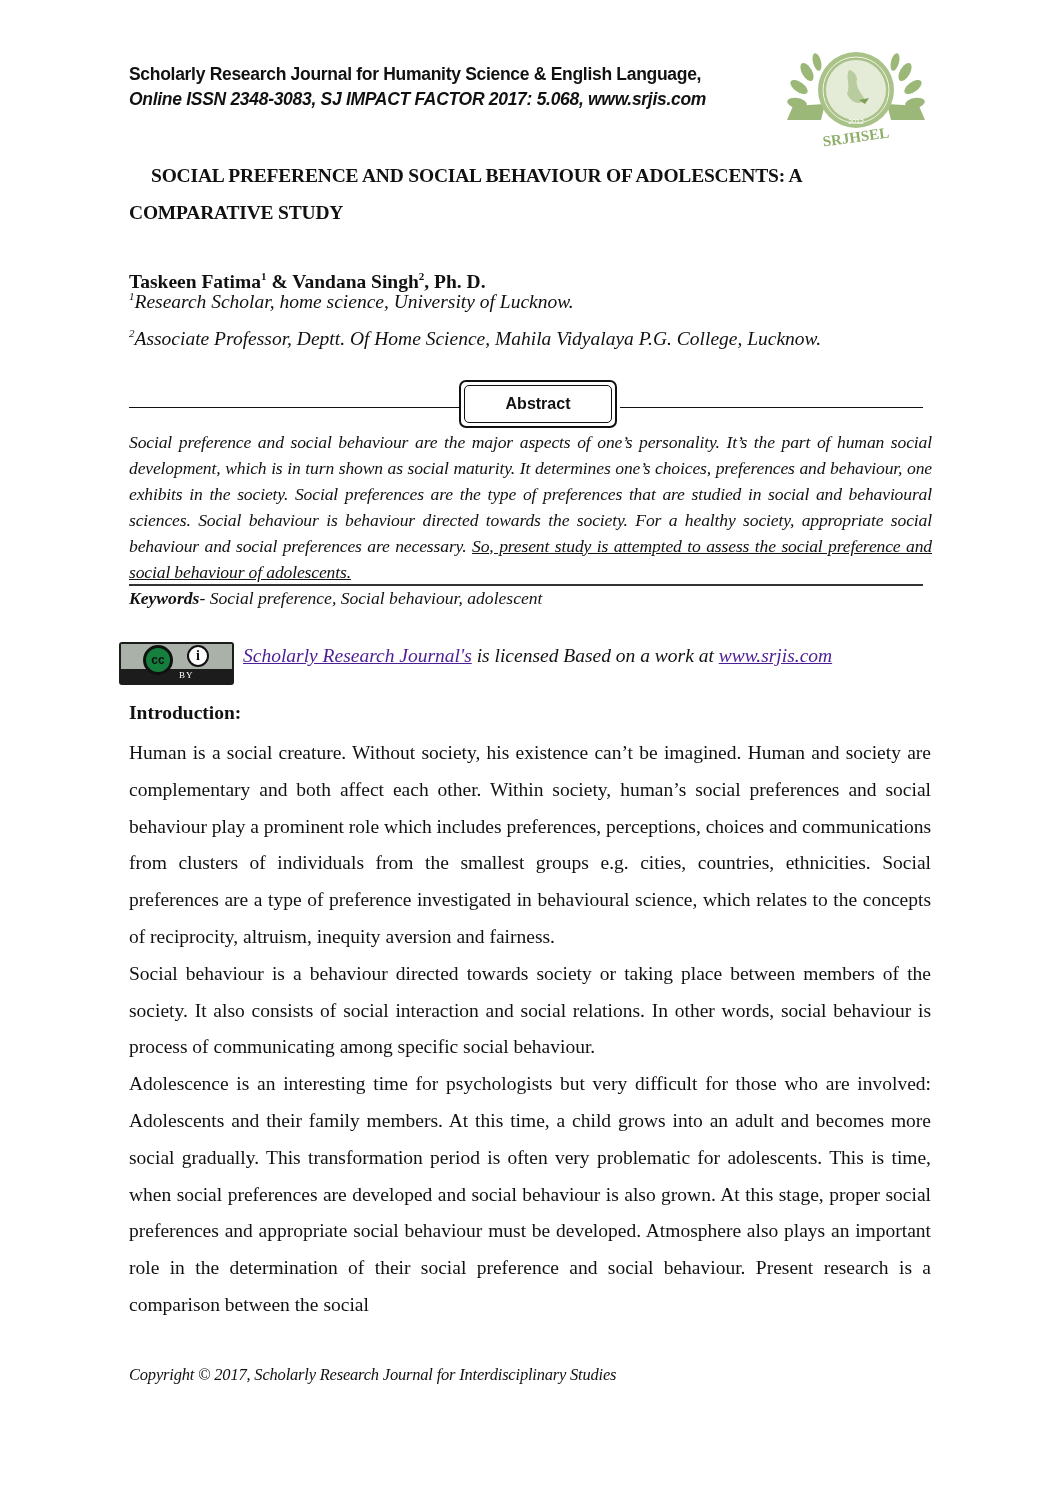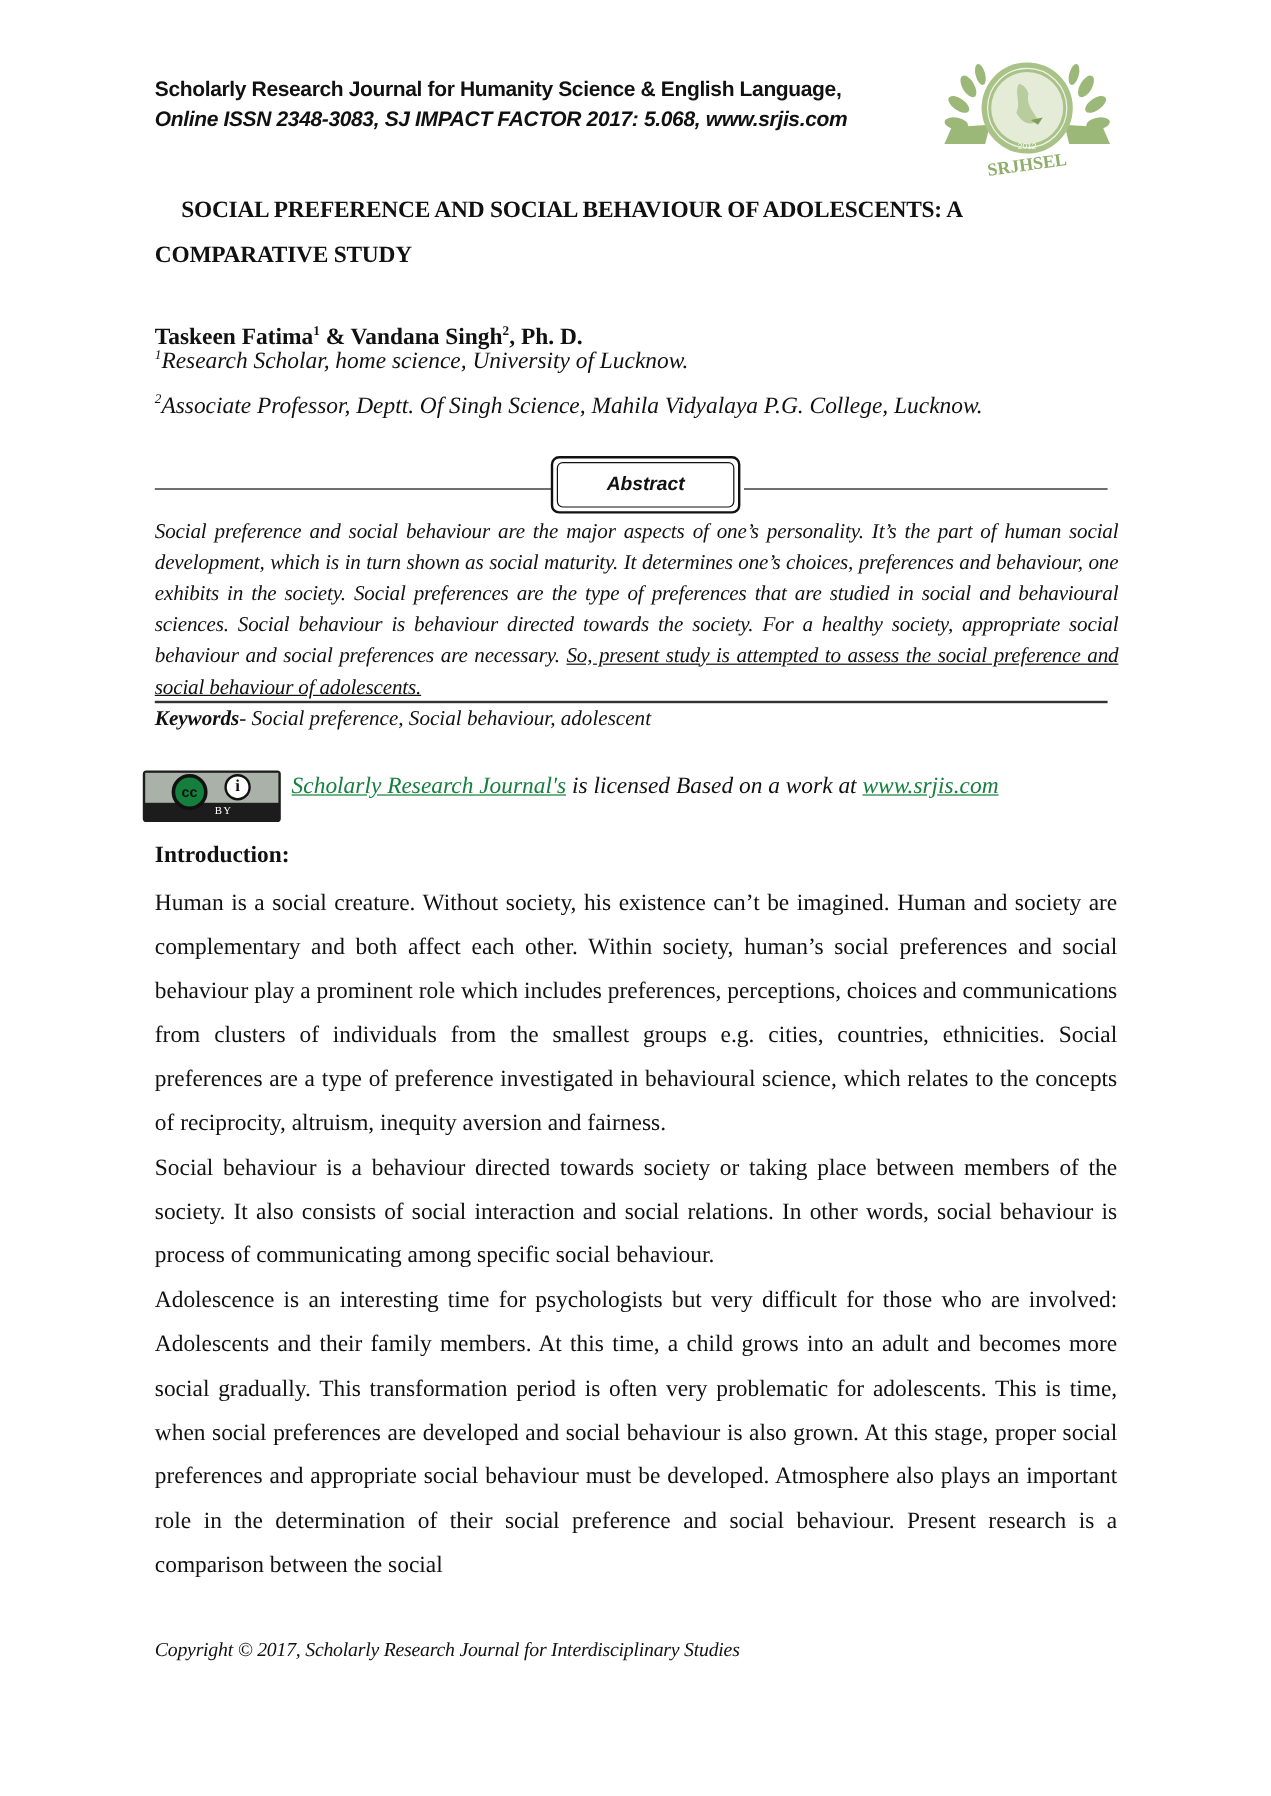--- a/index.html
+++ b/index.html
@@ -20,37 +20,37 @@
   .authors sup { font-size: 11px; vertical-align: 8px; }
 
   .aff { position: absolute; left: 129px; font-family: "Liberation Serif", serif; font-style: italic; font-size: 19.5px; line-height: 26px; }
   .aff sup { font-size: 11px; vertical-align: 8px; }
   .aff1 { top: 283px; }
   .aff2 { top: 320px; }
 
   .rule-left { position: absolute; left: 129px; top: 407px; width: 331px; height: 0; border-top: 1.5px solid #111; }
   .rule-right { position: absolute; left: 620px; top: 407px; width: 303px; height: 0; border-top: 1.5px solid #111; }
   .abs-box { position: absolute; left: 459px; top: 380px; width: 158px; height: 48px; border: 2px solid #111; border-radius: 7px; box-sizing: border-box; }
-  .abs-box-inner { position: absolute; left: 3px; top: 3px; right: 3px; bottom: 3px; border: 1.5px solid #111; border-radius: 5px; display: flex; align-items: center; justify-content: center; font-family: "Liberation Sans", sans-serif; font-weight: bold; font-style: italic; font-size: 16px; }
+  .abs-box-inner { position: absolute; left: 3px; top: 3px; right: 3px; bottom: 3px; border: 1.5px solid #111; border-radius: 5px; display: flex; align-items: center; justify-content: center; font-family: "Liberation Sans", sans-serif; font-weight: bold; font-size: 16px; }
 
   .abstract { position: absolute; left: 129px; top: 430px; width: 803px; font-family: "Liberation Serif", serif; font-style: italic; font-size: 17.6px; line-height: 25.9px; text-align: justify; letter-spacing: -0.15px; }
   .abstract .ul { text-decoration: underline; }
   .abs-bottom-rule { position: absolute; left: 129px; top: 584px; width: 794px; height: 0; border-top: 2px solid #333; }
 
   .keywords { position: absolute; left: 129px; top: 586px; font-family: "Liberation Serif", serif; font-style: italic; font-size: 17.6px; line-height: 25px; }
   .keywords b { font-weight: bold; }
 
   .cc { position: absolute; left: 119px; top: 642px; width: 115px; height: 43px; background: #1c1c1c; border-radius: 3px; }
   .cc .top { position: absolute; left: 2px; top: 2px; right: 2px; height: 25px; background: #aab1a9; }
   .cc .cc-circle { position: absolute; left: 24px; top: 3px; width: 30px; height: 30px; border-radius: 50%; background: #15803d; border: 3px solid #111; box-sizing: border-box; font-family: "Liberation Sans", sans-serif; font-weight: bold; font-size: 12px; display: flex; align-items: center; justify-content: center; color: #111; }
   .cc .by-circle { position: absolute; left: 68px; top: 3px; width: 22px; height: 22px; border-radius: 50%; background: #fff; border: 2px solid #111; box-sizing: border-box; font-family: "Liberation Serif", serif; font-weight: bold; font-size: 14px; display: flex; align-items: center; justify-content: center; color: #111; }
   .cc .by-text { position: absolute; left: 60px; top: 28px; font-family: Liberation Serif, serif; font-size: 9px; color: #fff; letter-spacing: 1px; }
 
   .license { position: absolute; left: 243px; top: 643px; font-family: "Liberation Serif", serif; font-style: italic; font-size: 19.5px; line-height: 26px; }
-  .license a { color: #15803d; text-decoration: underline; font-style: italic; }
+  .license a { color: #4c1d95; text-decoration: underline; font-style: italic; }
 
   .intro-h { position: absolute; left: 129px; top: 700px; font-family: "Liberation Serif", serif; font-weight: bold; font-size: 19.5px; line-height: 26px; }
 
   .body { position: absolute; left: 129px; top: 735px; width: 802px; font-family: "Liberation Serif", serif; font-size: 19.5px; line-height: 36.8px; text-align: justify; }
   .body p { margin: 0; }
 
   .footer { position: absolute; left: 129px; top: 1363px; font-family: Liberation Serif, serif; font-style: italic; font-size: 16.5px; line-height: 24px; letter-spacing: -0.2px; }
 </style>
 </head>
 <body>
@@ -95,21 +95,21 @@
   </div>
 
   <div class="authors">
     <span>Taskeen Fatima</span><sup>1</sup><span style="white-space:pre"> &amp; </span><span>Vandana Singh</span><sup>2</sup><span>, Ph. D.</span>
   </div>
 
   <div class="aff aff1">
     <sup>1</sup><span>Research Scholar, home science, University of Lucknow.</span>
   </div>
   <div class="aff aff2">
-    <sup>2</sup><span>Associate Professor, Deptt. Of Singh Science, Mahila Vidyalaya P.G. College, Lucknow.</span>
+    <sup>2</sup><span>Associate Professor, Deptt. Of Home Science, Mahila Vidyalaya P.G. College, Lucknow.</span>
   </div>
 
   <div class="rule-left"></div>
   <div class="rule-right"></div>
   <div class="abs-box">
     <div class="abs-box-inner">Abstract</div>
   </div>
 
   <div class="abstract">
     <span>Social preference and social behaviour are the major aspects of one’s personality. It’s the part of human social development, which is in turn shown as social maturity. It determines one’s choices, preferences and behaviour, one exhibits in the society. Social preferences are the type of preferences that are studied in social and behavioural sciences. Social behaviour is behaviour directed towards the society. For a healthy society, appropriate social behaviour and social preferences are necessary.</span>

